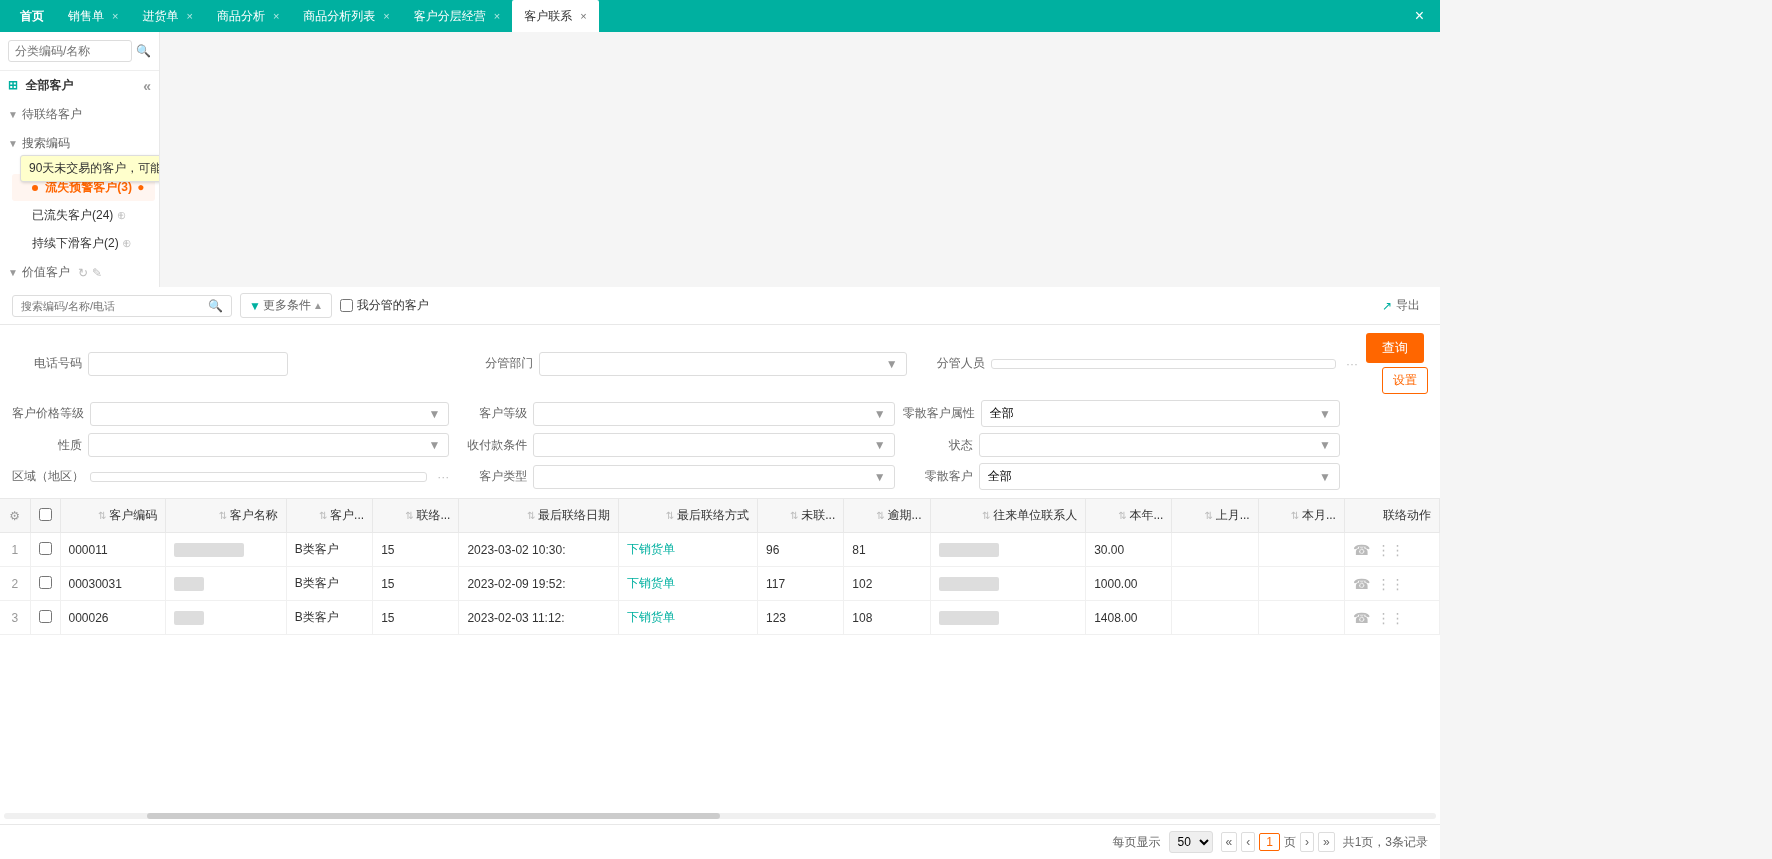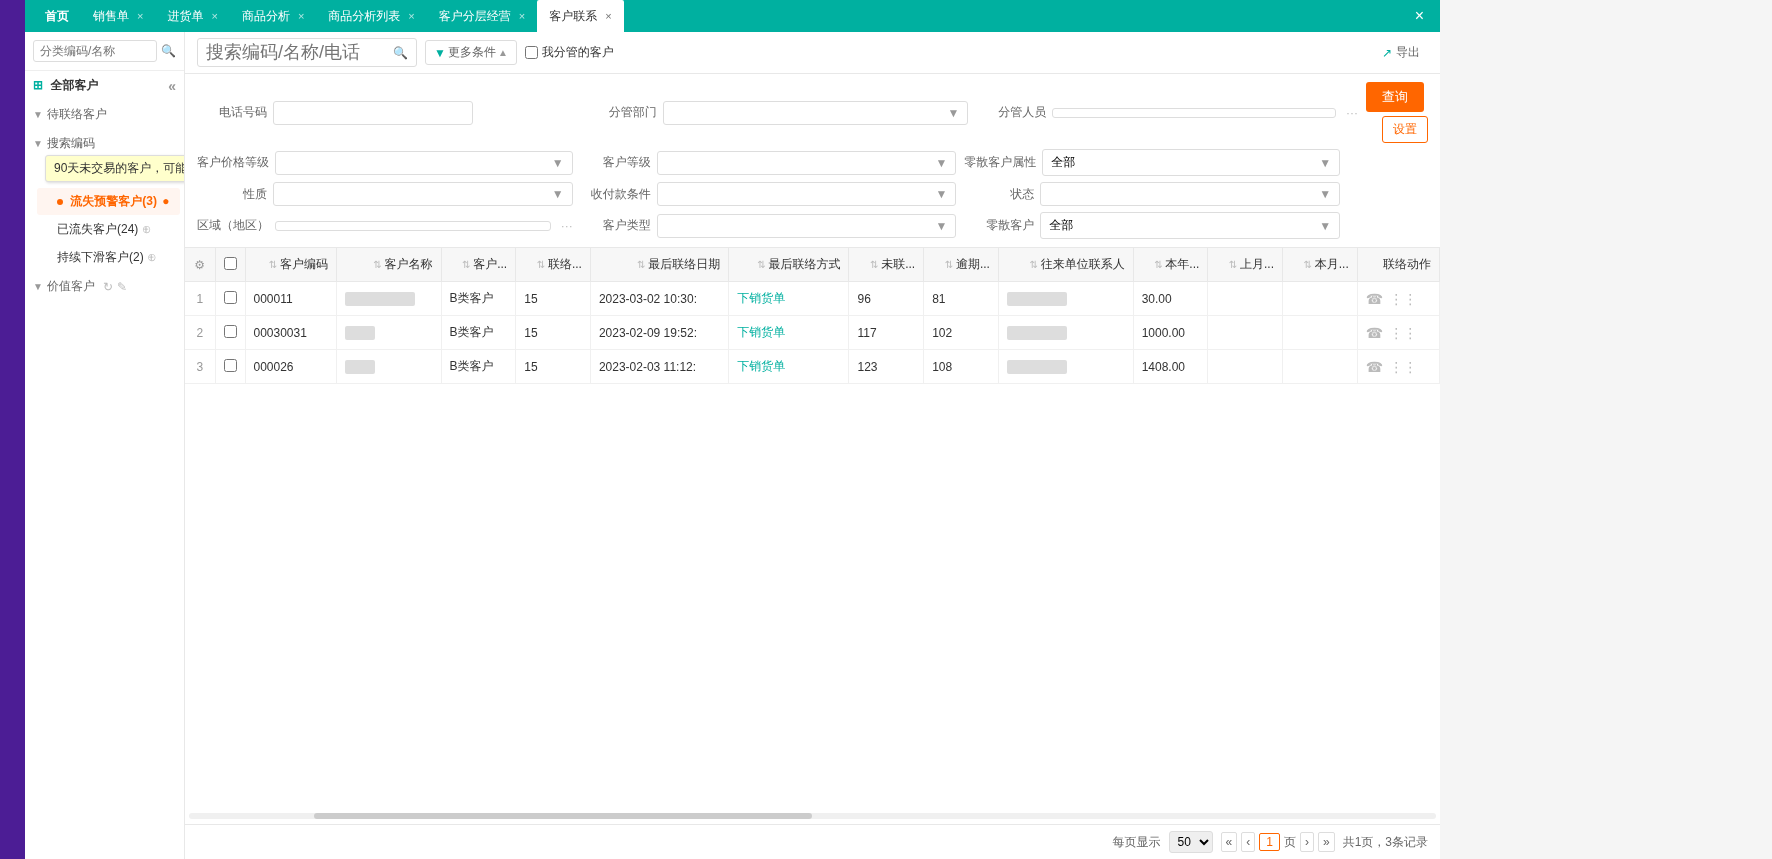--- a/index.html
+++ b/index.html
@@ -43,20 +43,21 @@
       cursor: pointer;
       font-size: 16px;
       padding: 0 8px;
     }
 
     
     .main-layout {
       display: flex;
       height: calc(859px - 32px);
       background: #f5f5f5;
+      flex-direction: column;
     }
 
     
     .sidebar {
       width: 160px;
       background: white;
       border-right: 1px solid #e8e8e8;
       overflow-y: auto;
       flex-shrink: 0;
     }
@@ -150,21 +151,21 @@
       align-items: center;
       border: 1px solid #ddd;
       border-radius: 3px;
       padding: 3px 8px;
       gap: 4px;
       width: 220px;
     }
     .search-input-wrap input {
       border: none;
       outline: none;
-      font-size: 18px;
+      font-size: 11px;
       width: 100%;
       color: #999;
     }
     .search-icon-btn { color: #ff6600; cursor: pointer; }
     .more-conditions-btn {
       display: flex;
       align-items: center;
       gap: 2px;
       color: #666;
       cursor: pointer;
@@ -369,21 +370,21 @@
     .filter-action-col {
       display: flex;
       flex-direction: column;
       align-items: flex-end;
       gap: 4px;
     }
   </style>
 </head>
 <body>
 
-<div style="width:1440px; height:859px; overflow:hidden; background:#4c1d95;padding-left:25px;">
+<div style="width:1440px; height:859px; overflow:hidden; background:#6d28d9;">
 
   <div class="top-nav">
     <div class="nav-tab home">
       <span>首页</span>
     </div>
     <div class="nav-tab">
       <span>销售单</span>
       <span class="close-x">×</span>
     </div>
     <div class="nav-tab">
@@ -433,21 +434,21 @@
 
       <div style="position:relative;">
         <div class="sidebar-group-title">
           <span class="arrow">▼</span>
           <span>搜索编码</span>
         </div>
         <div class="tooltip-box" style="top:26px; left:20px;">
           <span>90天未交易的客户，可能有流失风险。</span>
         </div>
       </div>
-      <div class="sidebar-subgroup" style="margin-top:30px;">
+      <div class="sidebar-subgroup" style="margin-top:16px;">
         <div class="sidebar-item active">
           <span class="dot"></span>
           <span style="color:#ff6600;">流失预警客户(3)</span>
           <span style="color:#ff6600; margin-left:2px;">●</span>
         </div>
         <div class="sidebar-item">
           <span>已流失客户(24)</span>
           <span style="color:#bbb;">⊕</span>
         </div>
         <div class="sidebar-item">

